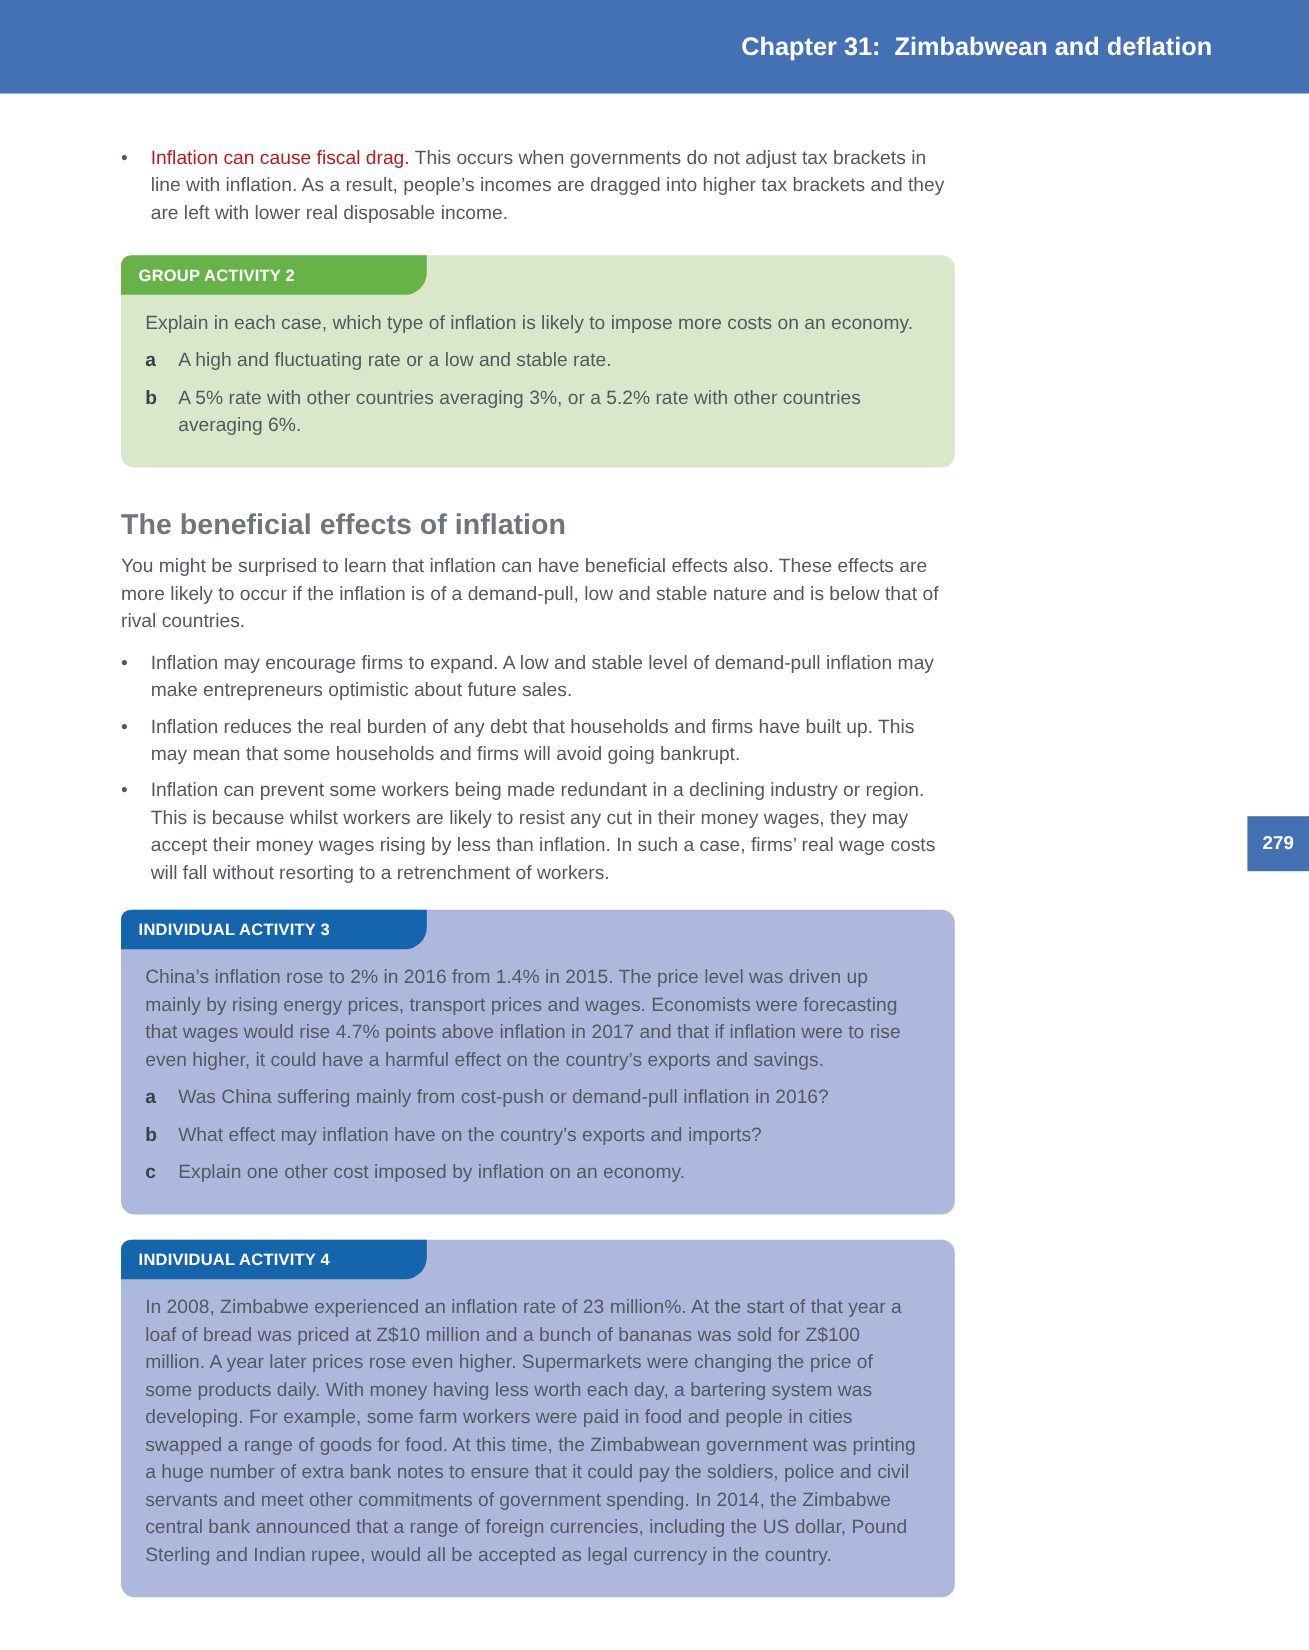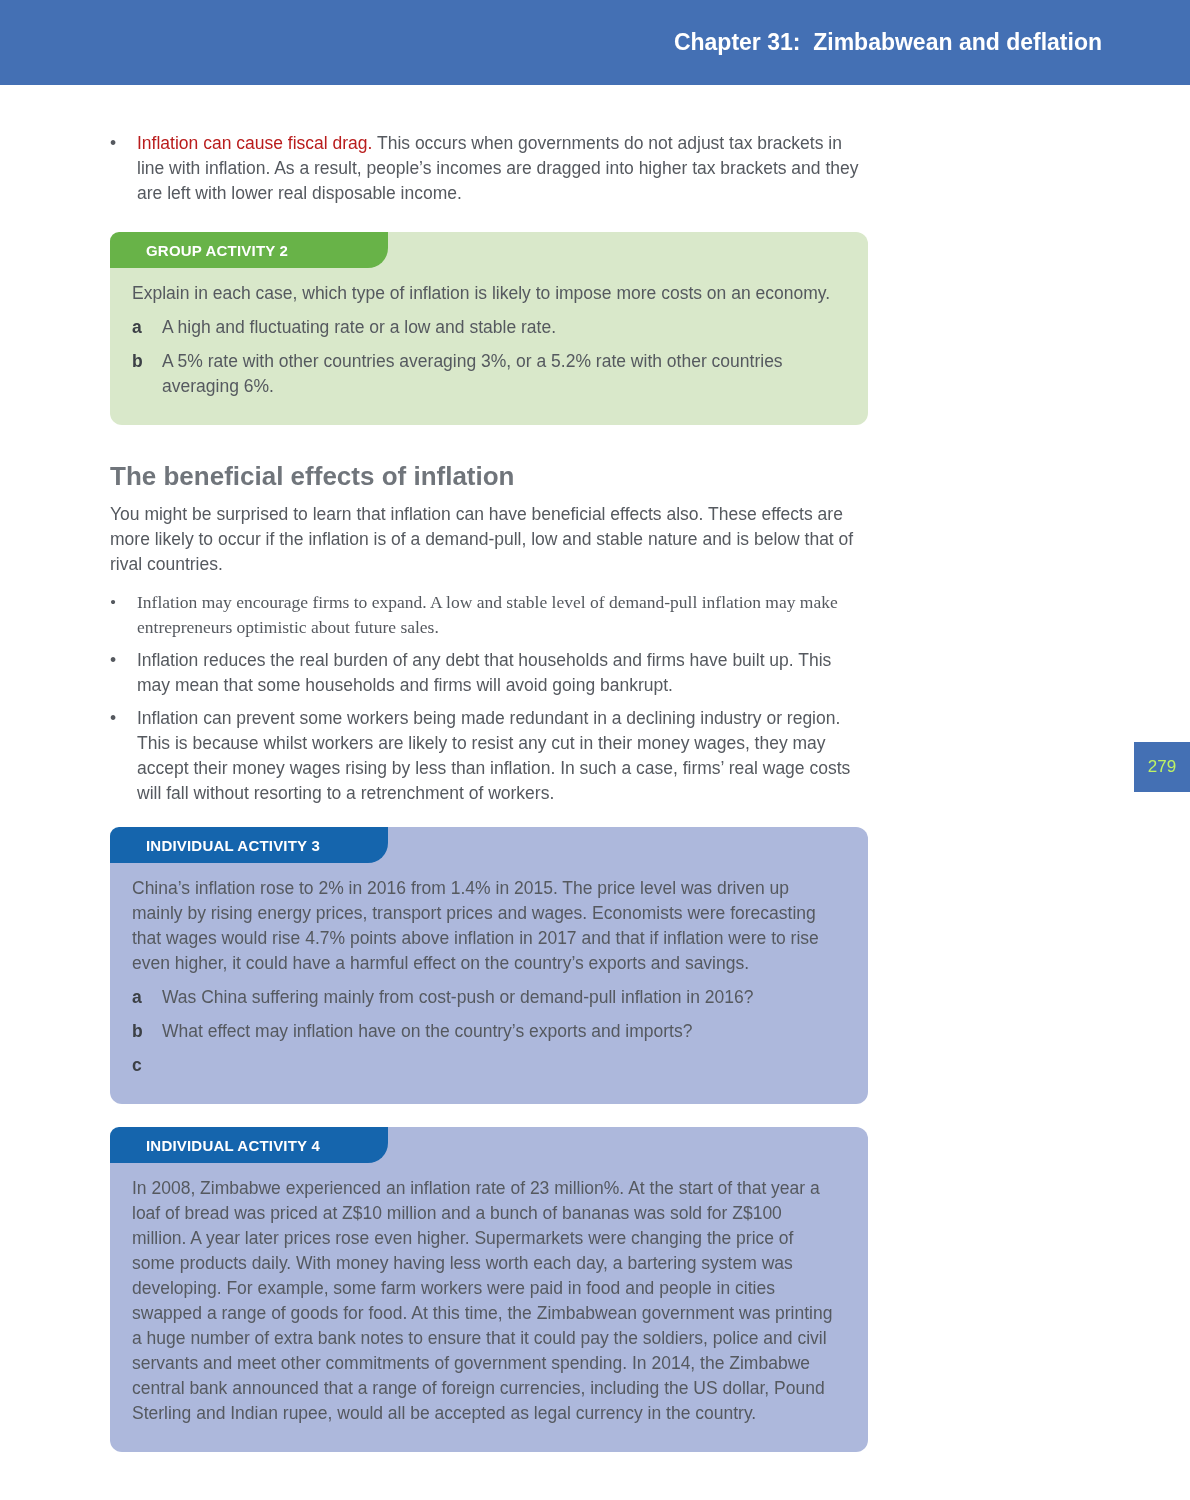--- a/index.html
+++ b/index.html
@@ -25,54 +25,54 @@
     background:var(--header-blue);
     display:flex;align-items:center;justify-content:flex-end;
     box-sizing:border-box;padding-right:88px;
   }
   .header-title{
     color:#ffffff;font-size:23px;font-weight:bold;white-space:pre;
   }
   .page-badge{
     position:absolute;top:742px;right:0;width:56px;height:50px;
     background:var(--header-blue);
-    color:#bef264;font-size:17px;font-weight:normal;
+    color:#ffffff;font-size:17px;font-weight:bold;
     display:flex;align-items:center;justify-content:center;
   }
   .content{
     position:absolute;top:85px;left:110px;width:758px;
     color:var(--text);font-size:17.5px;line-height:25px;
   }
   .bullet-row{display:flex;}
   .bullet-row .dot{flex:none;width:27px;}
   .bullet-row .dot::before{content:"\2022";}
   .intro-bullet{margin-top:46px;}
   .intro-bullet .lead{font-weight:normal;color:#b91c1c;text-align:center;}
   .activity-box{border-radius:12px;}
   .activity-box.green{background:var(--body-green);margin-top:26px;}
   .activity-box.blue{background:var(--body-blue);}
   .activity-tab{
     width:278px;height:36px;box-sizing:border-box;
     border-radius:9px 0 20px 0;
-    display:flex;align-items:center;padding-left:36px;
+    display:flex;align-items:center;padding-left:16px;
     color:#ffffff;font-size:15px;font-weight:bold;letter-spacing:.2px;
   }
   .green .activity-tab{background:var(--tab-green);}
   .blue .activity-tab{background:var(--tab-blue);text-align:right;}
   .activity-body{padding:13px 30px 26px 22px;}
   .abc-row{display:flex;margin-top:9px;}
   .abc-letter{flex:none;width:30px;font-weight:bold;color:var(--letter);}
   .section-heading{
     margin-top:36px;
     color:var(--heading);font-size:26px;font-weight:bold;line-height:30px;
   }
   .section-paragraph{margin-top:11px;}
   .section-bullets{margin-top:13px;}
   .section-bullets .bullet-row{margin-top:8px;}
-  .section-bullets .bullet-row:first-child{margin-top:0;font-family:Liberation Serif, serif;}
+  .section-bullets .bullet-row:first-child{margin-top:0;}
   .activity-box.blue.act3{margin-top:21px;}
   .activity-box.blue.act4{margin-top:23px;}
 </style>
 </head>
 <body>
 
 <div class="page">
 
   <div class="header-bar">
     <span class="header-title">Chapter 31:  Zimbabwean and deflation</span>
@@ -132,20 +132,21 @@
         <div class="abc-row">
           <span class="abc-letter">a</span>
           <span>Was China suffering mainly from cost-push or demand-pull inflation in 2016?</span>
         </div>
         <div class="abc-row">
           <span class="abc-letter">b</span>
           <span>What effect may inflation have on the country’s exports and imports?</span>
         </div>
         <div class="abc-row">
           <span class="abc-letter">c</span>
+          <span>Explain one other cost imposed by inflation on an economy.</span>
         </div>
       </div>
     </div>
 
     <div class="activity-box blue act4">
       <div class="activity-tab">
         <span>INDIVIDUAL ACTIVITY 4</span>
       </div>
       <div class="activity-body">
         <div>In 2008, Zimbabwe experienced an inflation rate of 23 million%. At the start of that year a loaf of bread was priced at Z$10 million and a bunch of bananas was sold for Z$100 million. A year later prices rose even higher. Supermarkets were changing the price of some products daily. With money having less worth each day, a bartering system was developing. For example, some farm workers were paid in food and people in cities swapped a range of goods for food. At this time, the Zimbabwean government was printing a huge number of extra bank notes to ensure that it could pay the soldiers, police and civil servants and meet other commitments of government spending. In 2014, the Zimbabwe central bank announced that a range of foreign currencies, including the US dollar, Pound Sterling and Indian rupee, would all be accepted as legal currency in the country.</div>

